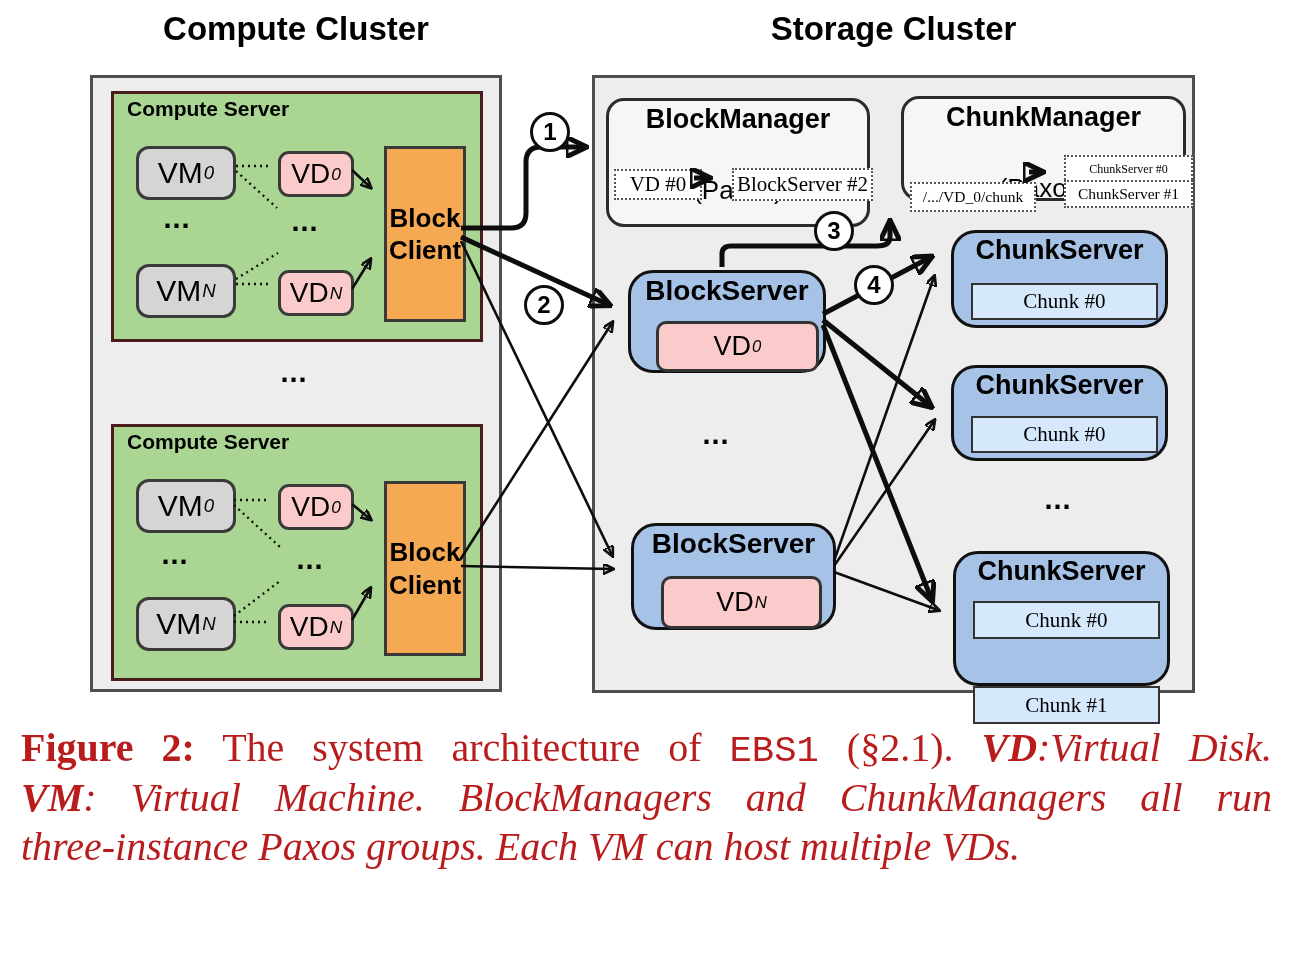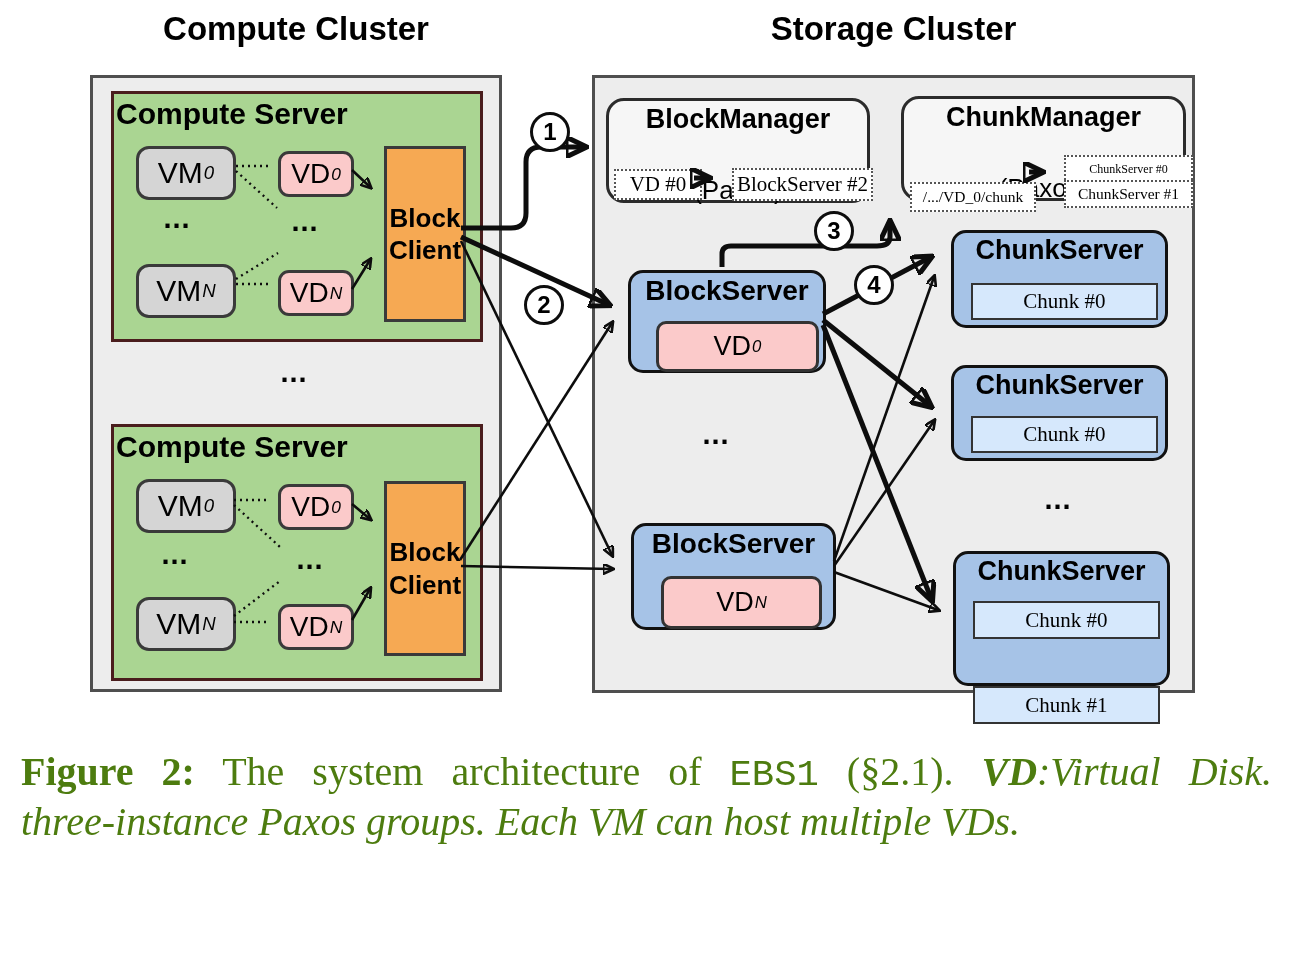--- a/index.html
+++ b/index.html
@@ -7,48 +7,48 @@
     --blue:#a6c3e7; --chunk-blue:#d6e8fc; --cluster-bg:#ededed; --manager-bg:#f6f6f6;
     --border-dark:#4f4f4f; --border-maroon:#4a1d1d; --border-black:#111111; --ink:#000000;
   }
   html,body{margin:0;padding:0;background:#ffffff;}
   .stage{position:relative;width:1295px;height:956px;background:#ffffff;overflow:hidden;
          font-family:"Liberation Sans","DejaVu Sans",sans-serif;color:var(--ink);}
   .abs{position:absolute;box-sizing:border-box;}
   .cluster-title{font-weight:bold;font-size:33px;text-align:center;letter-spacing:0px;}
   .cluster-box{background:var(--cluster-bg);border:3px solid var(--border-dark);}
   .server-box{background:var(--green);border:3px solid var(--border-maroon);}
-  .server-title{position:absolute;left:2px;top:3px;font-weight:bold;font-size:30px;}
+  .server-title{position:absolute;left:13px;top:3px;font-weight:bold;font-size:21px;}
   .node{display:flex;align-items:center;justify-content:center;font-size:30px;}
   .vm{background:var(--vm-gray);border:3px solid #3a3a3a;border-radius:13px;}
   .vd{background:var(--pink);border:3px solid #3a3a3a;border-radius:11px;font-size:28px;}
   .sub{font-style:italic;font-size:0.62em;vertical-align:-0.22em;margin-left:1px;}
   .block-client{background:var(--orange);border:3px solid #3a3a3a;display:flex;align-items:center;
                 justify-content:center;text-align:center;font-weight:bold;font-size:26px;line-height:1.25;}
   .ellipsis{position:absolute;transform:translate(-50%,-50%);font-weight:900;font-size:29px;letter-spacing:1px;}
   .manager{background:var(--manager-bg);border:3px solid #2b2b2b;border-radius:18px;text-align:center;}
   .manager-title{font-weight:bold;font-size:27px;margin-top:4px;line-height:1.05;}
   .manager-sub{font-size:26px;line-height:1.0;margin-top:44px;}
   .map-box{position:absolute;background:#ffffff;border:2px dotted #555;display:flex;align-items:center;
            justify-content:center;font-family:"Liberation Serif","DejaVu Serif",serif;font-size:21px;white-space:nowrap;}
-  .blue-box{background:var(--blue);border:3px solid var(--border-black);border-radius:15px;}
+  .blue-box{background:var(--blue);border:3px solid var(--border-black);border-radius:25px;}
   .blue-title{position:absolute;top:2px;left:0;right:0;text-align:center;font-weight:bold;font-size:28px;}
   .vd-chip{position:absolute;background:var(--pink);border:3px solid #333;border-radius:10px;
            display:flex;align-items:center;justify-content:center;font-size:27px;}
   .chunk-row{position:absolute;background:var(--chunk-blue);border:2px solid #333;display:flex;align-items:center;
              justify-content:center;font-family:"Liberation Serif","DejaVu Serif",serif;font-size:21px;}
   .step{position:absolute;width:34px;height:34px;border-radius:50%;background:#ffffff;border:3px solid #0d0d0d;
         display:flex;align-items:center;justify-content:center;font-weight:bold;font-size:24px;z-index:6;}
   svg.wires{position:absolute;left:0;top:0;z-index:5;pointer-events:none;}
   svg.wires path{fill:none;stroke:#0d0d0d;}
   svg.wires .k{stroke-width:5;}
   svg.wires .t{stroke-width:2.6;}
   svg.wires .d{stroke-width:2.3;stroke-dasharray:2 4;}
-  .caption{position:absolute;left:21px;right:23px;top:748px;
-           font-family:"Liberation Serif","DejaVu Serif",serif;font-size:40px;line-height:1.22;color:#4d7c0f;}
+  .caption{position:absolute;left:21px;right:23px;top:724px;
+           font-family:"Liberation Serif","DejaVu Serif",serif;font-size:40px;line-height:1.22;color:#b91c1c;}
   .cap-line{text-align:justify;text-align-last:justify;}
   .cap-line.last{text-align:left;text-align-last:left;}
   .cap-bold{font-weight:bold;}
   .cap-code{font-family:"Liberation Mono","DejaVu Sans Mono",monospace;font-size:0.93em;}
   .cap-bi{font-weight:bold;font-style:italic;}
   .cap-i{font-style:italic;}
 </style>
 </head>
 <body>
 
@@ -97,21 +97,21 @@
       <div class="abs node vd" style="left:164px;top:177px;width:76px;height:46px;">
         <span>VD</span>
           <span class="sub">N</span>
       </div>
       <div class="abs block-client" style="left:270px;top:54px;width:82px;height:175px;">Block Client</div>
     </div>
   </div>
 
   <div class="abs cluster-box" style="left:592px;top:75px;width:603px;height:618px;">
 
-    <div class="abs manager" style="left:11px;top:20px;width:264px;height:105px;">
+    <div class="abs manager" style="left:11px;top:20px;width:264px;height:129px;">
       <div class="manager-title">BlockManager</div>
       <div class="manager-sub">(Paxos)</div>
       <div class="map-box" style="left:5px;top:68px;width:84px;height:27px;">VD #0</div>
       <div class="map-box" style="left:123px;top:67px;width:137px;height:29px;">BlockServer #2</div>
     </div>
 
     <div class="abs manager" style="left:306px;top:18px;width:285px;height:105px;">
       <div class="manager-title">ChunkManager</div>
       <div class="manager-sub">(Paxos)</div>
       <div class="map-box" style="left:6px;top:67px;width:122px;height:26px;font-size:15.5px;margin-top:16px;">/.../VD_0/chunk</div>
@@ -207,18 +207,21 @@
   <div class="step" style="left:854px;top:265px;">4</div>
 
   <div class="caption">
     <div class="cap-line">
       <span class="cap-bold">Figure 2:</span>
       <span>The system architecture of</span>
       <span class="cap-code">EBS1</span>
       <span>(§2.1).</span>
       <span class="cap-bi">VD</span><span class="cap-i">:Virtual Disk.</span>
     </div>
+    <div class="cap-line">
+      <span class="cap-bi">VM</span><span class="cap-i">: Virtual Machine. BlockManagers and ChunkManagers all run</span>
+    </div>
     <div class="cap-line last">
       <span class="cap-i">three-instance Paxos groups. Each VM can host multiple VDs.</span>
     </div>
   </div>
 
 </div>
 
 </body></html>

